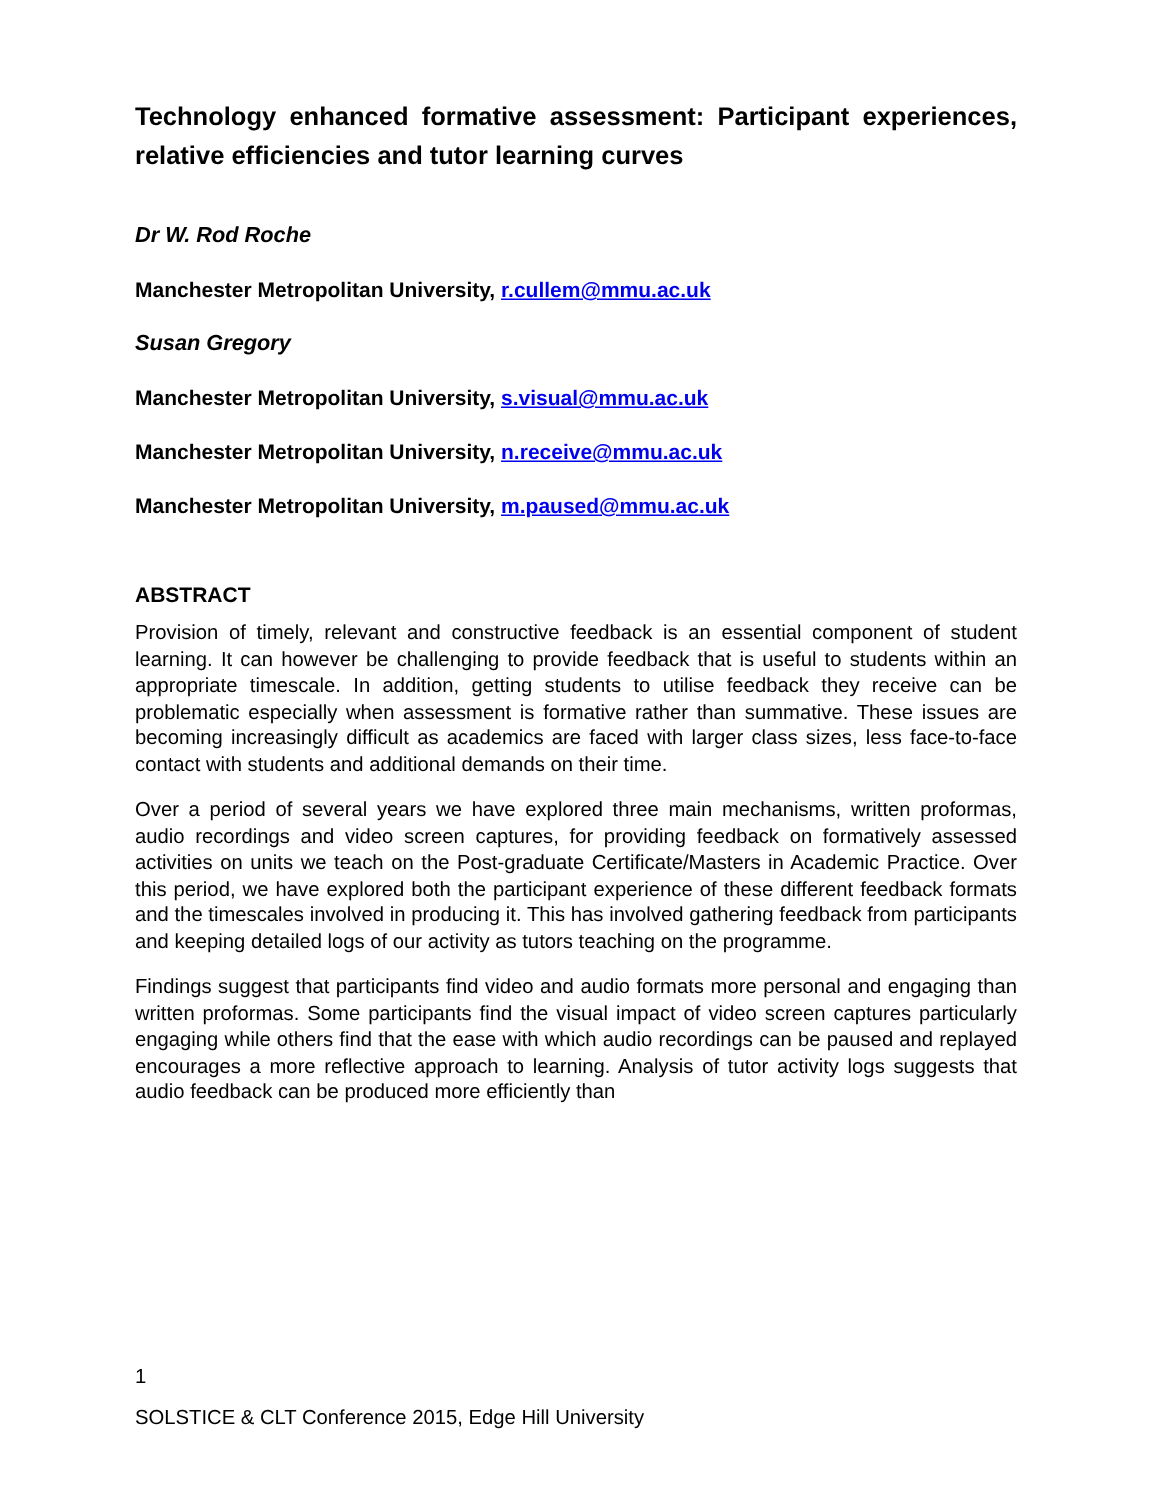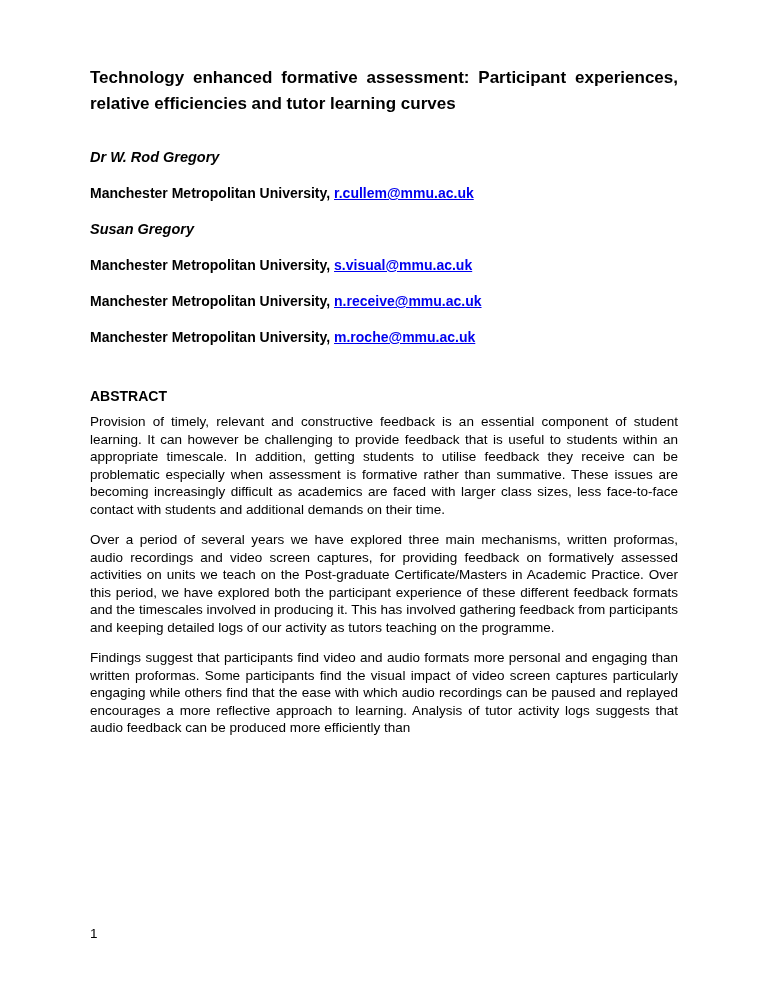--- a/index.html
+++ b/index.html
@@ -74,35 +74,36 @@
 </style>
 </head>
 <body>
 
 <div class="page">
 
   <h1 class="title">Technology enhanced formative assessment: Participant experiences, relative efficiencies and tutor learning curves</h1>
 
   <div class="authors">
 
-    <p class="author-name">Dr W. Rod Gregory</p>
+    <p class="author-name">Dr W. Rod Roche</p>
     <p class="author-affil"><span>Manchester Metropolitan University,</span> <a class="email-link">r.cullem@mmu.ac.uk</a></p>
 
     <p class="author-name">Susan Gregory</p>
     <p class="author-affil"><span>Manchester Metropolitan University,</span> <a class="email-link">s.visual@mmu.ac.uk</a></p>
 
     <p class="author-affil"><span>Manchester Metropolitan University,</span> <a class="email-link">n.receive@mmu.ac.uk</a></p>
 
-    <p class="author-affil"><span>Manchester Metropolitan University,</span> <a class="email-link">m.roche@mmu.ac.uk</a></p>
+    <p class="author-affil"><span>Manchester Metropolitan University,</span> <a class="email-link">m.paused@mmu.ac.uk</a></p>
 
   </div>
 
   <h2 class="abstract-heading">ABSTRACT</h2>
 
   <p class="body-para">Provision of timely, relevant and constructive feedback is an essential component of student learning.  It can however be challenging to provide feedback that is useful to students within an appropriate timescale. In addition, getting students to utilise feedback they receive can be problematic especially when assessment is formative rather than summative.  These issues are becoming increasingly difficult as academics are faced with larger class sizes, less face-to-face contact with students and additional demands on their time.</p>
   <p class="body-para">Over a period of several years we have explored three main mechanisms, written proformas, audio recordings and video screen captures, for providing feedback on formatively assessed activities on units we teach on the Post-graduate Certificate/Masters in Academic Practice.  Over this period, we have explored both the participant experience of these different feedback formats and the timescales involved in producing it.  This has involved gathering feedback from participants and keeping detailed logs of our activity as tutors teaching on the programme.</p>
   <p class="body-para">Findings suggest that participants find video and audio formats more personal and engaging than written proformas.  Some participants find the visual impact of video screen captures particularly engaging while others find that the ease with which audio recordings can be paused and replayed encourages a more reflective approach to learning. Analysis of tutor activity logs suggests that audio feedback can be produced more efficiently than</p>
 
   <div class="footer">
     <div class="page-number">1</div>
+    <div class="conference">SOLSTICE &amp; CLT Conference 2015, Edge Hill University</div>
   </div>
 
 </div>
 
 </body></html>

